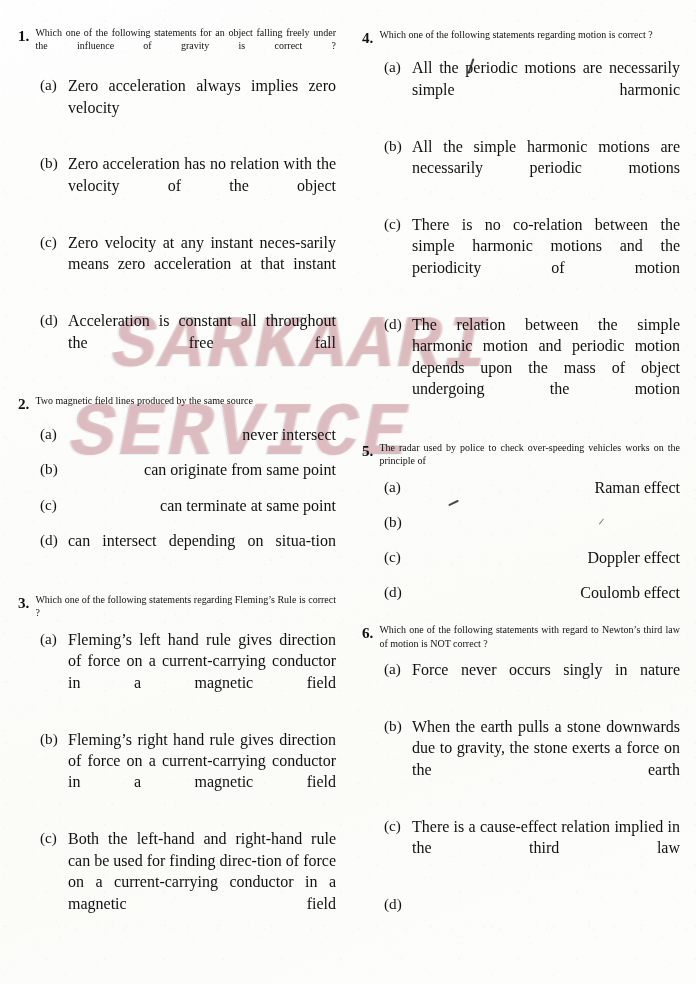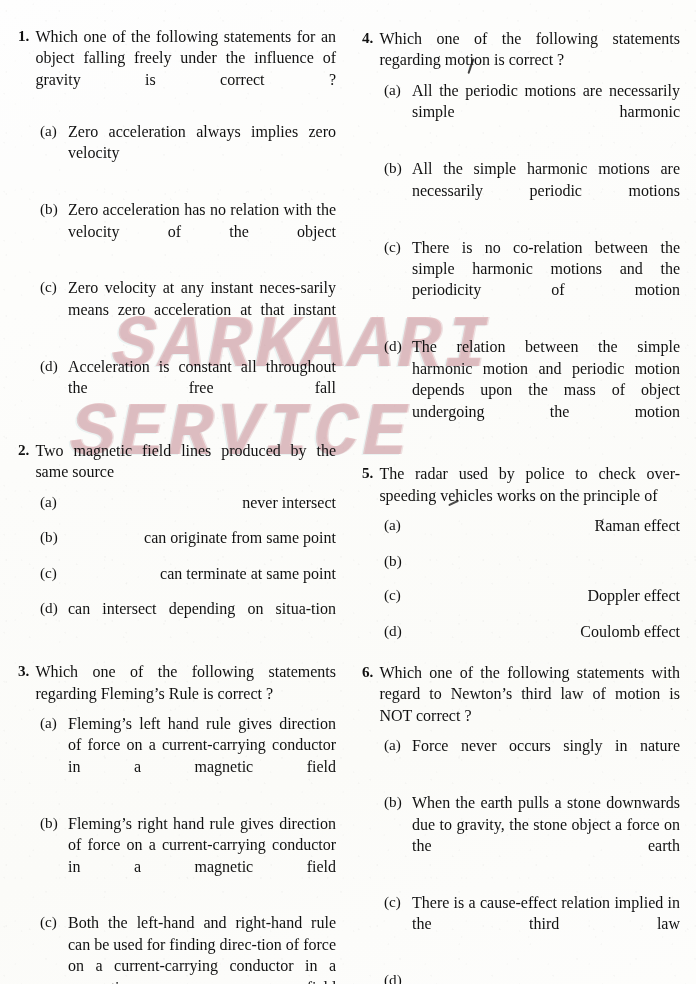--- a/index.html
+++ b/index.html
@@ -111,21 +111,21 @@
   .q-num {
     flex: 0 0 auto;
     font-weight: bold;
     font-size: 15.2px;
     line-height: 1.34;
     padding-right: 6px;
     white-space: nowrap;
   }
   .q-text {
     flex: 1 1 auto;
-    font-size: 16px;
+    font-size: 10px;
     line-height: 1.34;
     text-align: justify;
     text-justify: inter-word;
     hyphens: none;
   }
   .q-text.last-justify::after {
     content: "";
     display: inline-block;
     width: 100%;
   }
@@ -351,21 +351,21 @@
           <span class="q-num">6.</span>
           <span class="q-text">Which one of the following statements with regard to Newton’s third law of motion is NOT correct ?</span>
         </div>
         <ul class="options">
           <li class="option gap-md">
             <span class="opt-label">(a)</span>
             <span class="opt-text stretch">Force never occurs singly in nature</span>
           </li>
           <li class="option gap-md">
             <span class="opt-label">(b)</span>
-            <span class="opt-text stretch">When the earth pulls a stone downwards due to gravity, the stone object a force on the earth</span>
+            <span class="opt-text stretch">When the earth pulls a stone downwards due to gravity, the stone exerts a force on the earth</span>
           </li>
           <li class="option gap-md">
             <span class="opt-label">(c)</span>
             <span class="opt-text stretch">There is a cause-effect relation implied in the third law</span>
           </li>
           <li class="option">
             <span class="opt-label">(d)</span>
           </li>
         </ul>
       </div>

